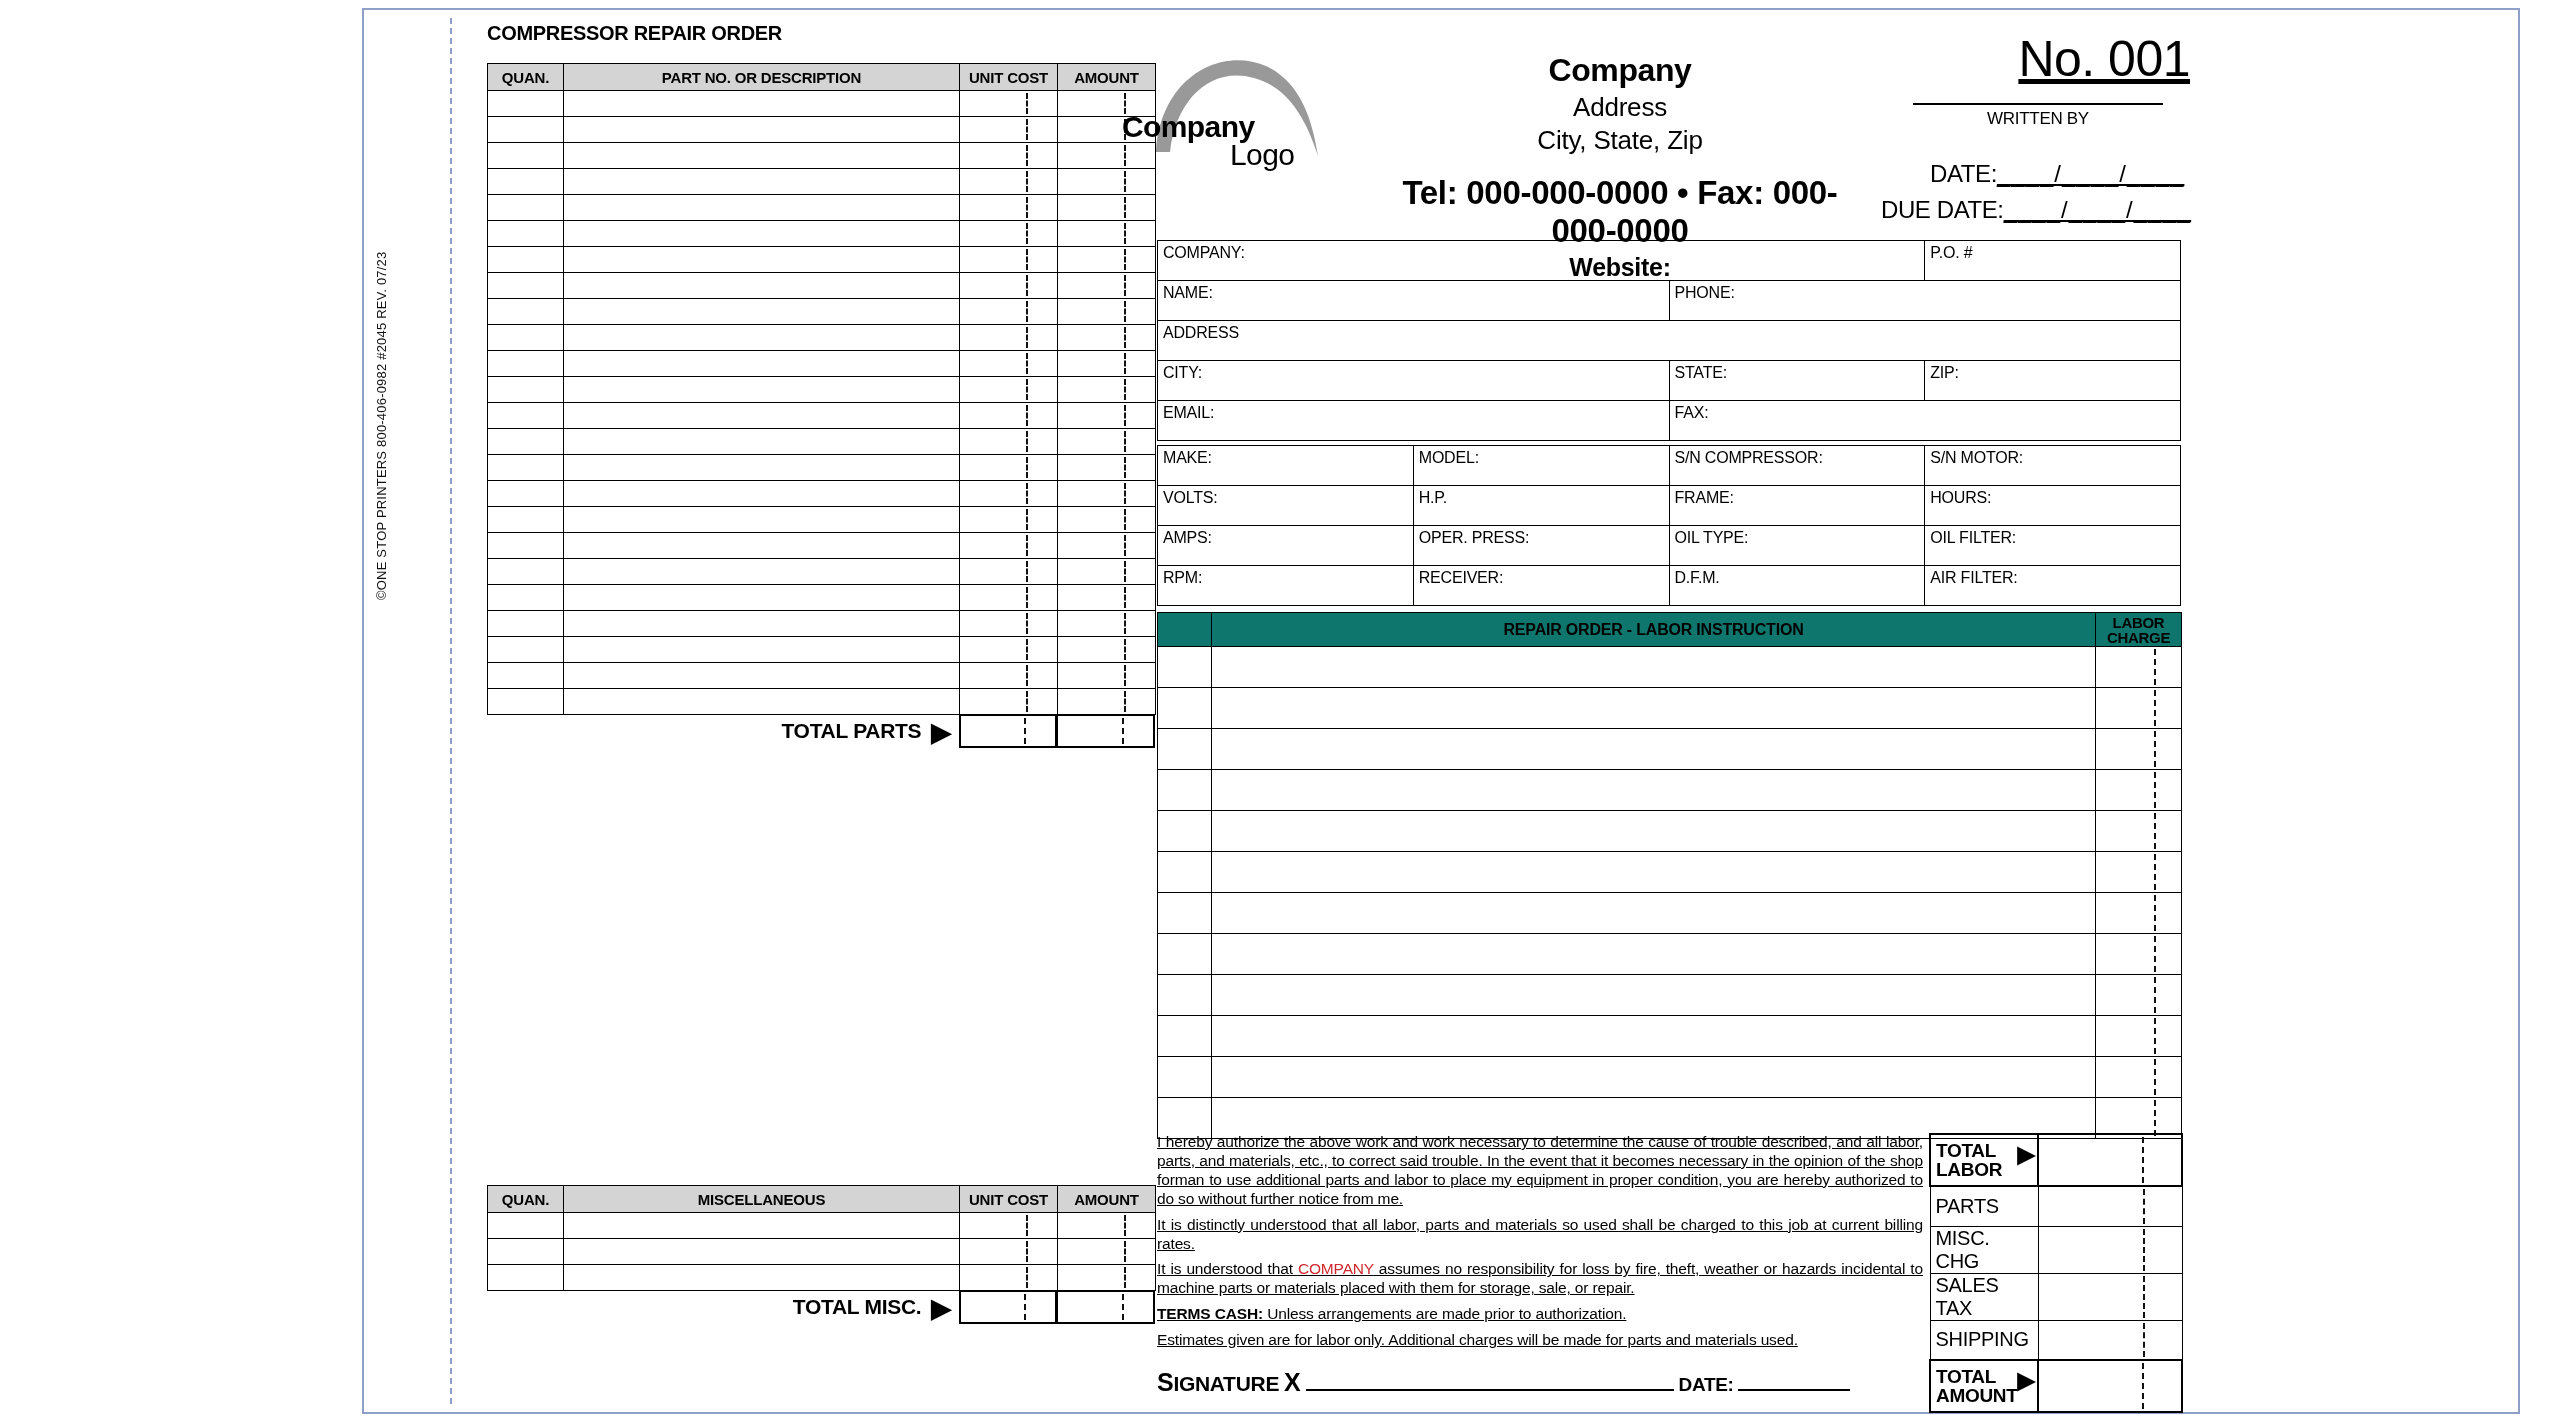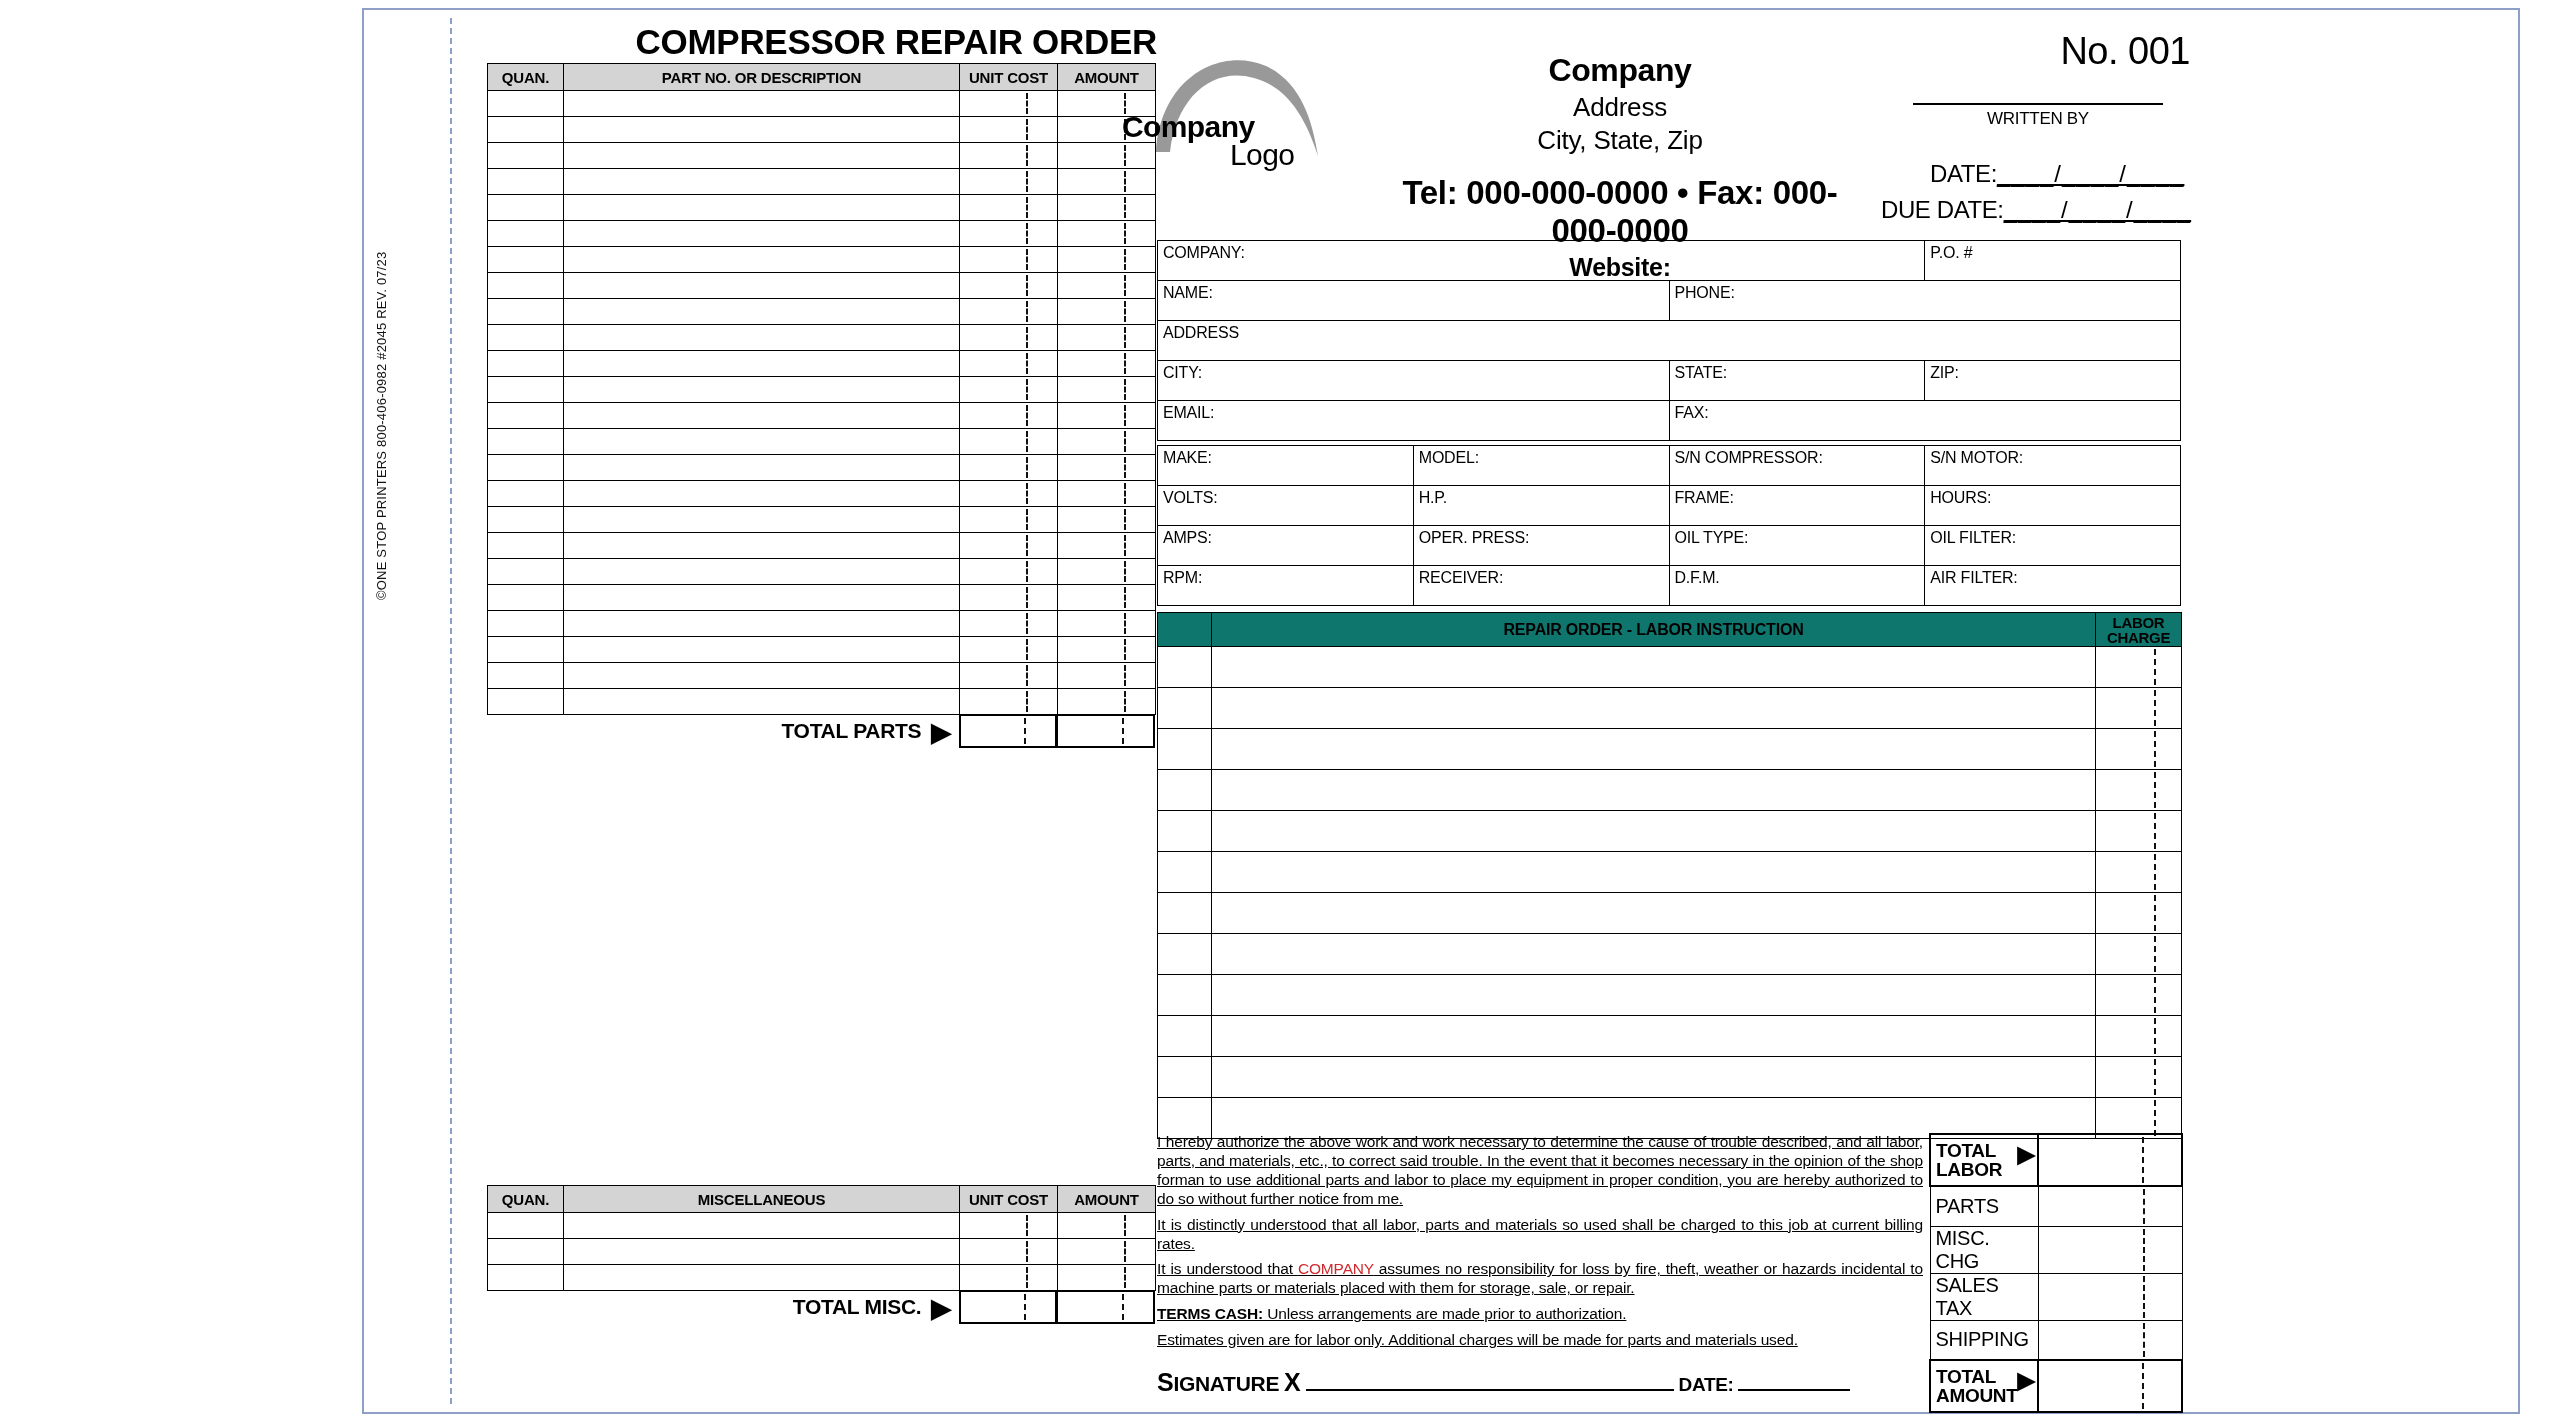--- a/index.html
+++ b/index.html
@@ -41,22 +41,22 @@
     color: #111;
     white-space: nowrap;
     font-weight: 400;
   }
 
   
   .form-title {
     position: absolute;
     left: 487px; top: 22px;
     width: 670px;
-    text-align: right;
-    font-size: 35px; font-weight: bold;
+    text-align: left;
+    font-size: 20px; font-weight: bold;
     letter-spacing: -0.3px;
     color: #000;
   }
 
   .parts-table {
     position: absolute;
     left: 487px; top: 63px;
     width: 668px;
     border-collapse: collapse;
     table-layout: fixed;
@@ -163,23 +163,24 @@
   }
   .company-name { font-size: 32px; font-weight: bold; letter-spacing: -0.4px; }
   .company-addr { font-size: 26px; margin-top: 3px; letter-spacing: -0.2px; }
   .company-city { font-size: 26px; margin-top: 2px; letter-spacing: -0.2px; }
   .company-tel  { font-size: 33px; font-weight: bold; margin-top: 18px; letter-spacing: -0.3px; }
   .company-web  { font-size: 25px; font-weight: bold; margin-top: 3px; letter-spacing: -0.3px; }
 
   .order-no {
     position: absolute;
     right: 370px; top: 30px;
-    font-size: 38px;
+    font-size: 50px;
     letter-spacing: -0.5px;
     color: #000;
+    text-decoration: underline;
   }
   .written-by-wrap {
     position: absolute;
     left: 1913px; top: 103px;
     width: 250px;
     text-align: center;
   }
   .written-by-line {
     width: 250px; height: 0;
     border-top: 2.5px solid #000;

